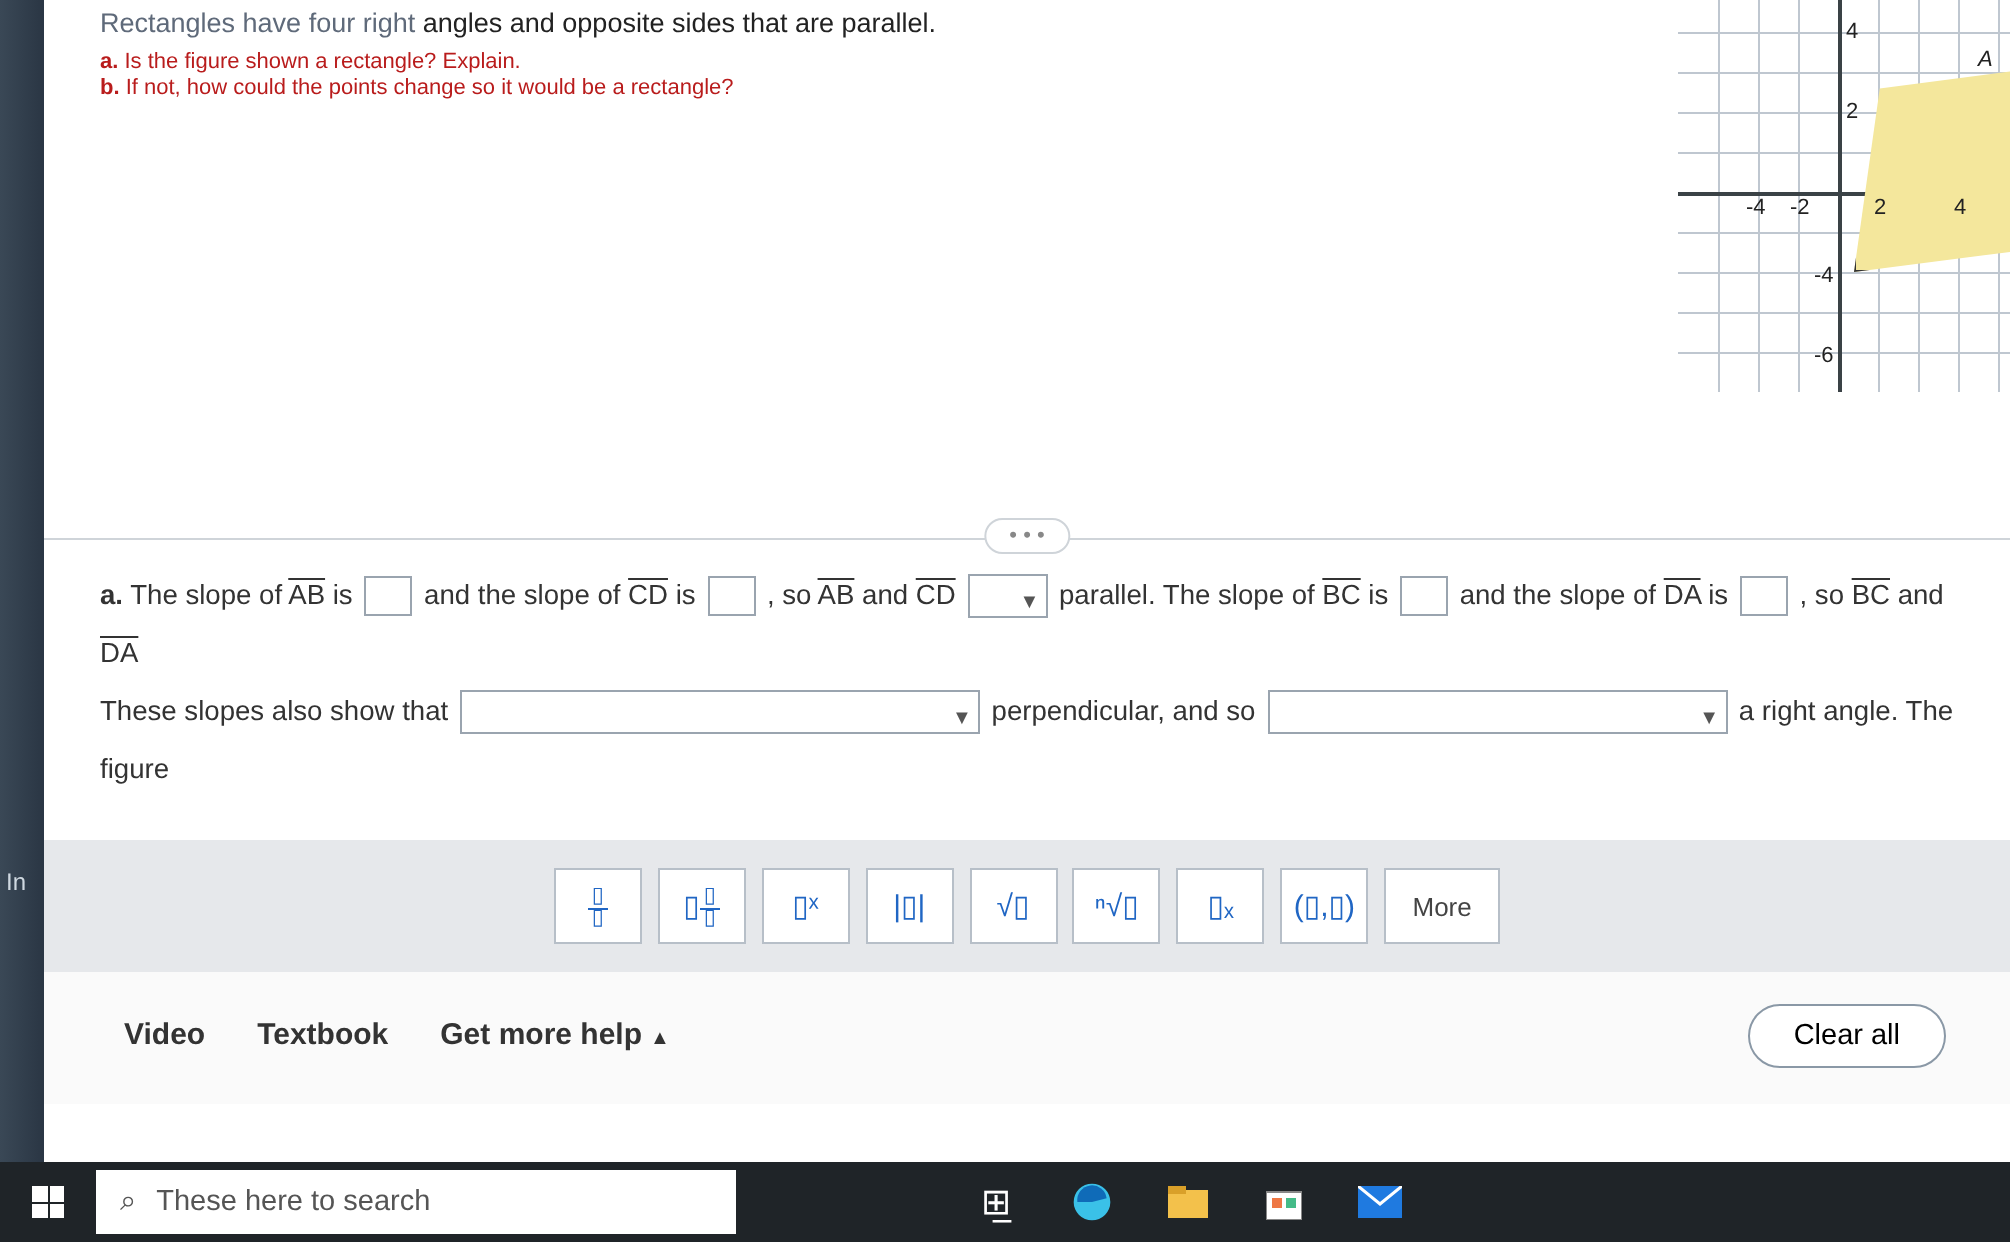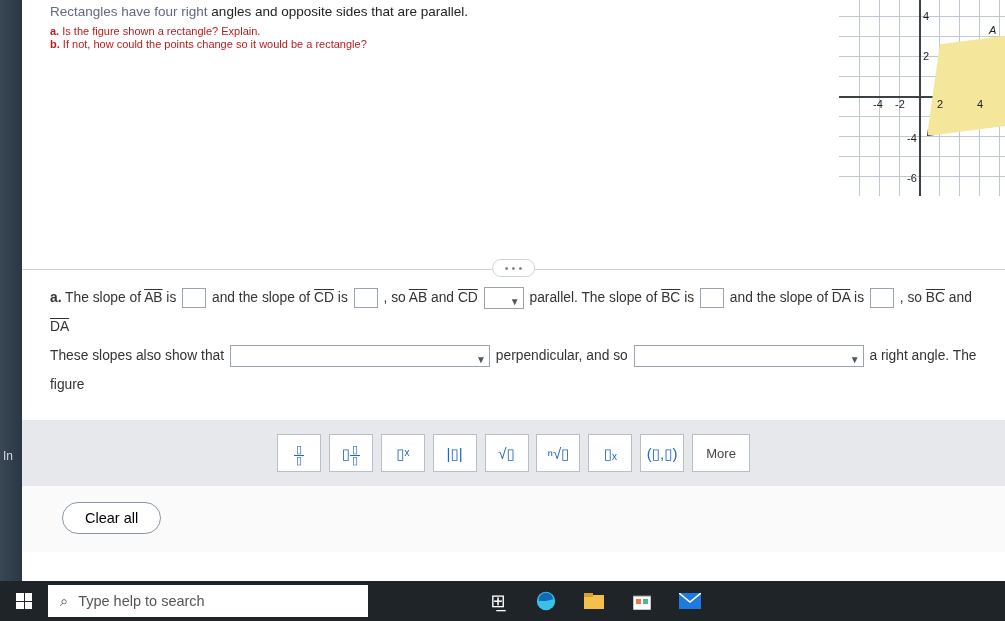--- a/index.html
+++ b/index.html
@@ -1,19 +1,19 @@
 <!DOCTYPE html>
 <html><head>
 <meta charset="utf-8">
 <style>
 * { box-sizing: border-box; margin: 0; padding: 0; }
 body { font-family: Arial, sans-serif; font-size: 14px; color: #333; background: #222; width: 1005px; height: 621px; overflow: hidden; position: relative; }
 .screen-wrap { position: absolute; left: 0; top: 0; width: 1005px; height: 581px; background: #f5f5f5; display: flex; }
 .left-edge { width: 22px; background: linear-gradient(90deg, #3a4856 0%, #2a3644 100%); position: relative; }
-.left-edge .lbl { position: absolute; bottom: 118px; left: 3px; color: #cfd8e0; font-size: 12px; }
+.left-edge .lbl { position: absolute; bottom: 133px; left: 3px; color: #cfd8e0; font-size: 12px; }
 .content { flex: 1; display: flex; flex-direction: column; background: #fff; position: relative; overflow: hidden; }
 .problem-area { padding: 4px 1px 8px 28px; position: relative; }
 .prob-intro { font-size: 13.5px; color: #5f6a7a; filter: blur(0.3px); margin-bottom: 6px; }
 .prob-intro .strong { color: #222; font-weight: 500; filter: none; }
 .sub-q { font-size: 11px; color: #b91c1c; margin: 1px 0; }
 .sub-q b { font-weight: 600; }
 .graph { position: absolute; right: -14px; top: -4px; width: 180px; height: 200px; }
 .grid-bg { position: absolute; inset: 0; background: #fff; }
 .gl { position: absolute; background: #bfc7d0; }
 .axis { position: absolute; background: #3a4246; }
@@ -128,38 +128,43 @@
       <span class="tool-btn">▯ˣ</span>
       <span class="tool-btn">|▯|</span>
       <span class="tool-btn">√▯</span>
       <span class="tool-btn">ⁿ√▯</span>
       <span class="tool-btn">▯ₓ</span>
       <span class="tool-btn">(▯,▯)</span>
       <span class="tool-btn more">More</span>
     </div>
 
     <div class="help-bar">
+      <div class="help-links">
+        <span class="link">Video</span>
+        <span class="link">Textbook</span>
+        <span class="link"><span>Get more help</span><span class="caret-up">▲</span></span>
+      </div>
       <button class="clear-btn">Clear all</button>
     </div>
 
   </div>
 </div>
 
 <div class="taskbar">
   <div class="start-btn">
     <div class="win-icon">
         <span></span>
         <span></span>
         <span></span>
         <span></span>
       </div>
   </div>
   <div class="search-box">
     <span>⌕</span>
-    <span>Type help to search</span>
+    <span>These here to search</span>
   </div>
   <div class="tb-icons">
     <div class="tb-icon" style="color:#fff">⊞̲</div>
     <div class="tb-icon">
         <svg width="22" height="22" viewBox="0 0 24 24">
           <circle cx="12" cy="12" r="10" fill="#3ac1e8"></circle>
           <path d="M4 12 A8 8 0 0 1 20 10 L12 12 Z" fill="#0f6bb8"></path>
         </svg>
       </div>
     <div class="tb-icon">

